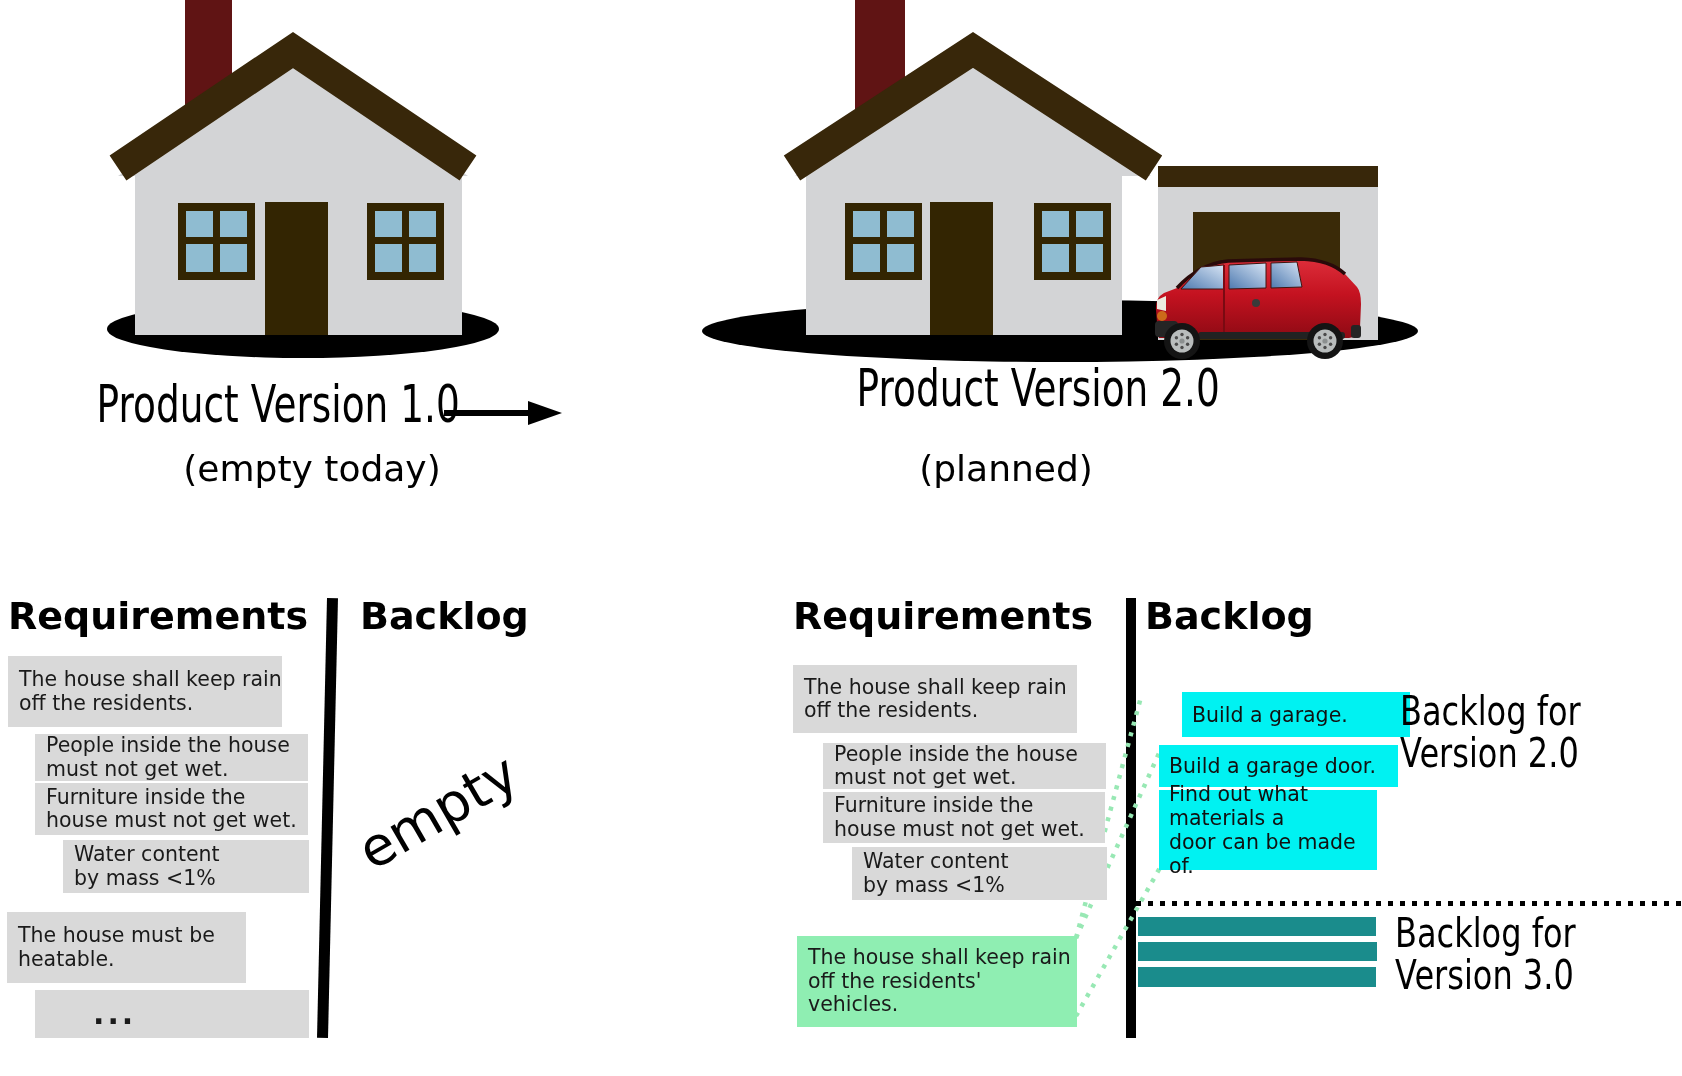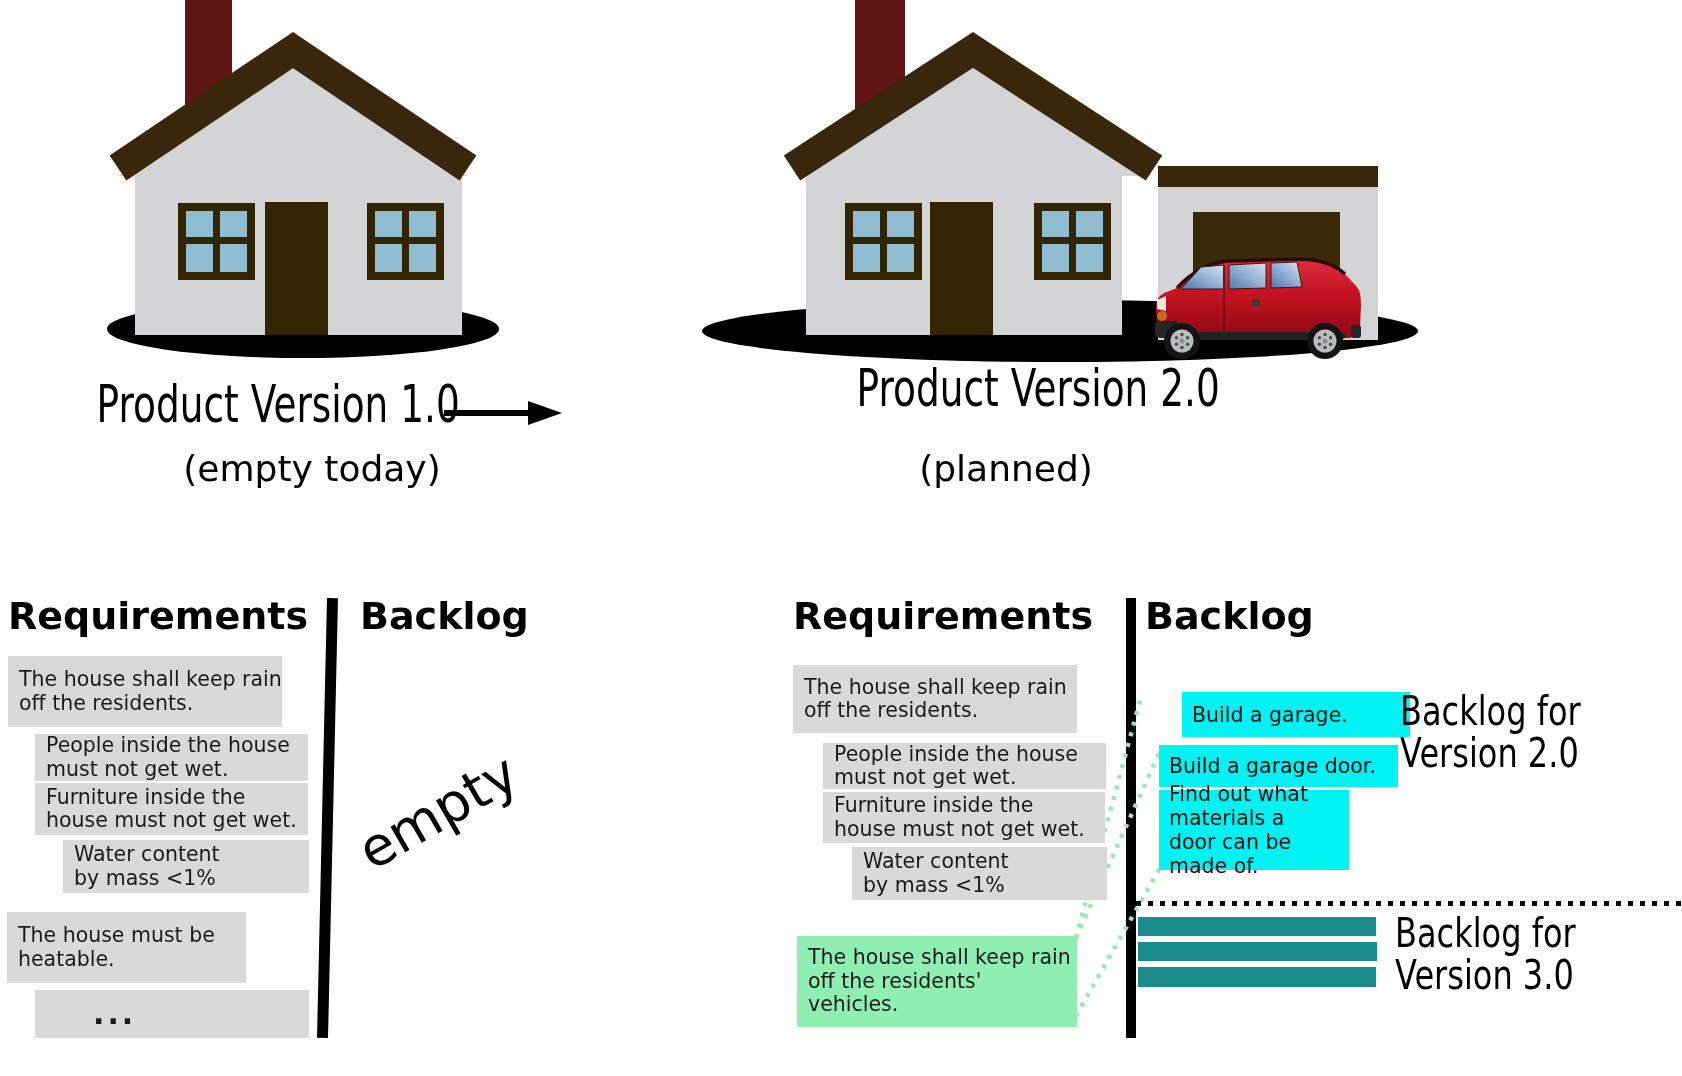--- a/index.html
+++ b/index.html
@@ -178,21 +178,21 @@
 must not get wet.</div>
   <div class="abs req-box" style="left:823px;top:792px;width:282px;height:51px;">Furniture inside the
 house must not get wet.</div>
   <div class="abs req-box" style="left:852px;top:847px;width:255px;height:53px;">Water content
 by mass &lt;1%</div>
   <div class="abs req-box green" style="left:797px;top:936px;width:280px;height:91px;">The house shall keep rain
 off the residents' vehicles.</div>
 
   <div class="abs cyan-box" style="left:1136px;top:692px;width:228px;height:45px;margin-left:46px;">Build a garage.</div>
   <div class="abs cyan-box" style="left:1159px;top:745px;width:239px;height:42px;">Build a garage door.</div>
-  <div class="abs cyan-box" style="left:1159px;top:790px;width:190px;height:80px;">Find out what materials a
+  <div class="abs cyan-box" style="left:1159px;top:790px;width:218px;height:80px;">Find out what materials a
 door can be made of.</div>
 
   <div class="abs backlog-ver-label" style="left:1400px;top:690px;">Backlog for
 Version 2.0</div>
 
   <div class="abs dotted-sep" style="left:1136px;top:901px;width:546px;"></div>
 
   <div class="abs teal-bar" style="left:1138px;top:917px;width:238px;height:19px;"></div>
   <div class="abs teal-bar" style="left:1138px;top:942px;width:239px;height:19px;"></div>
   <div class="abs teal-bar" style="left:1138px;top:967px;width:238px;height:20px;"></div>

